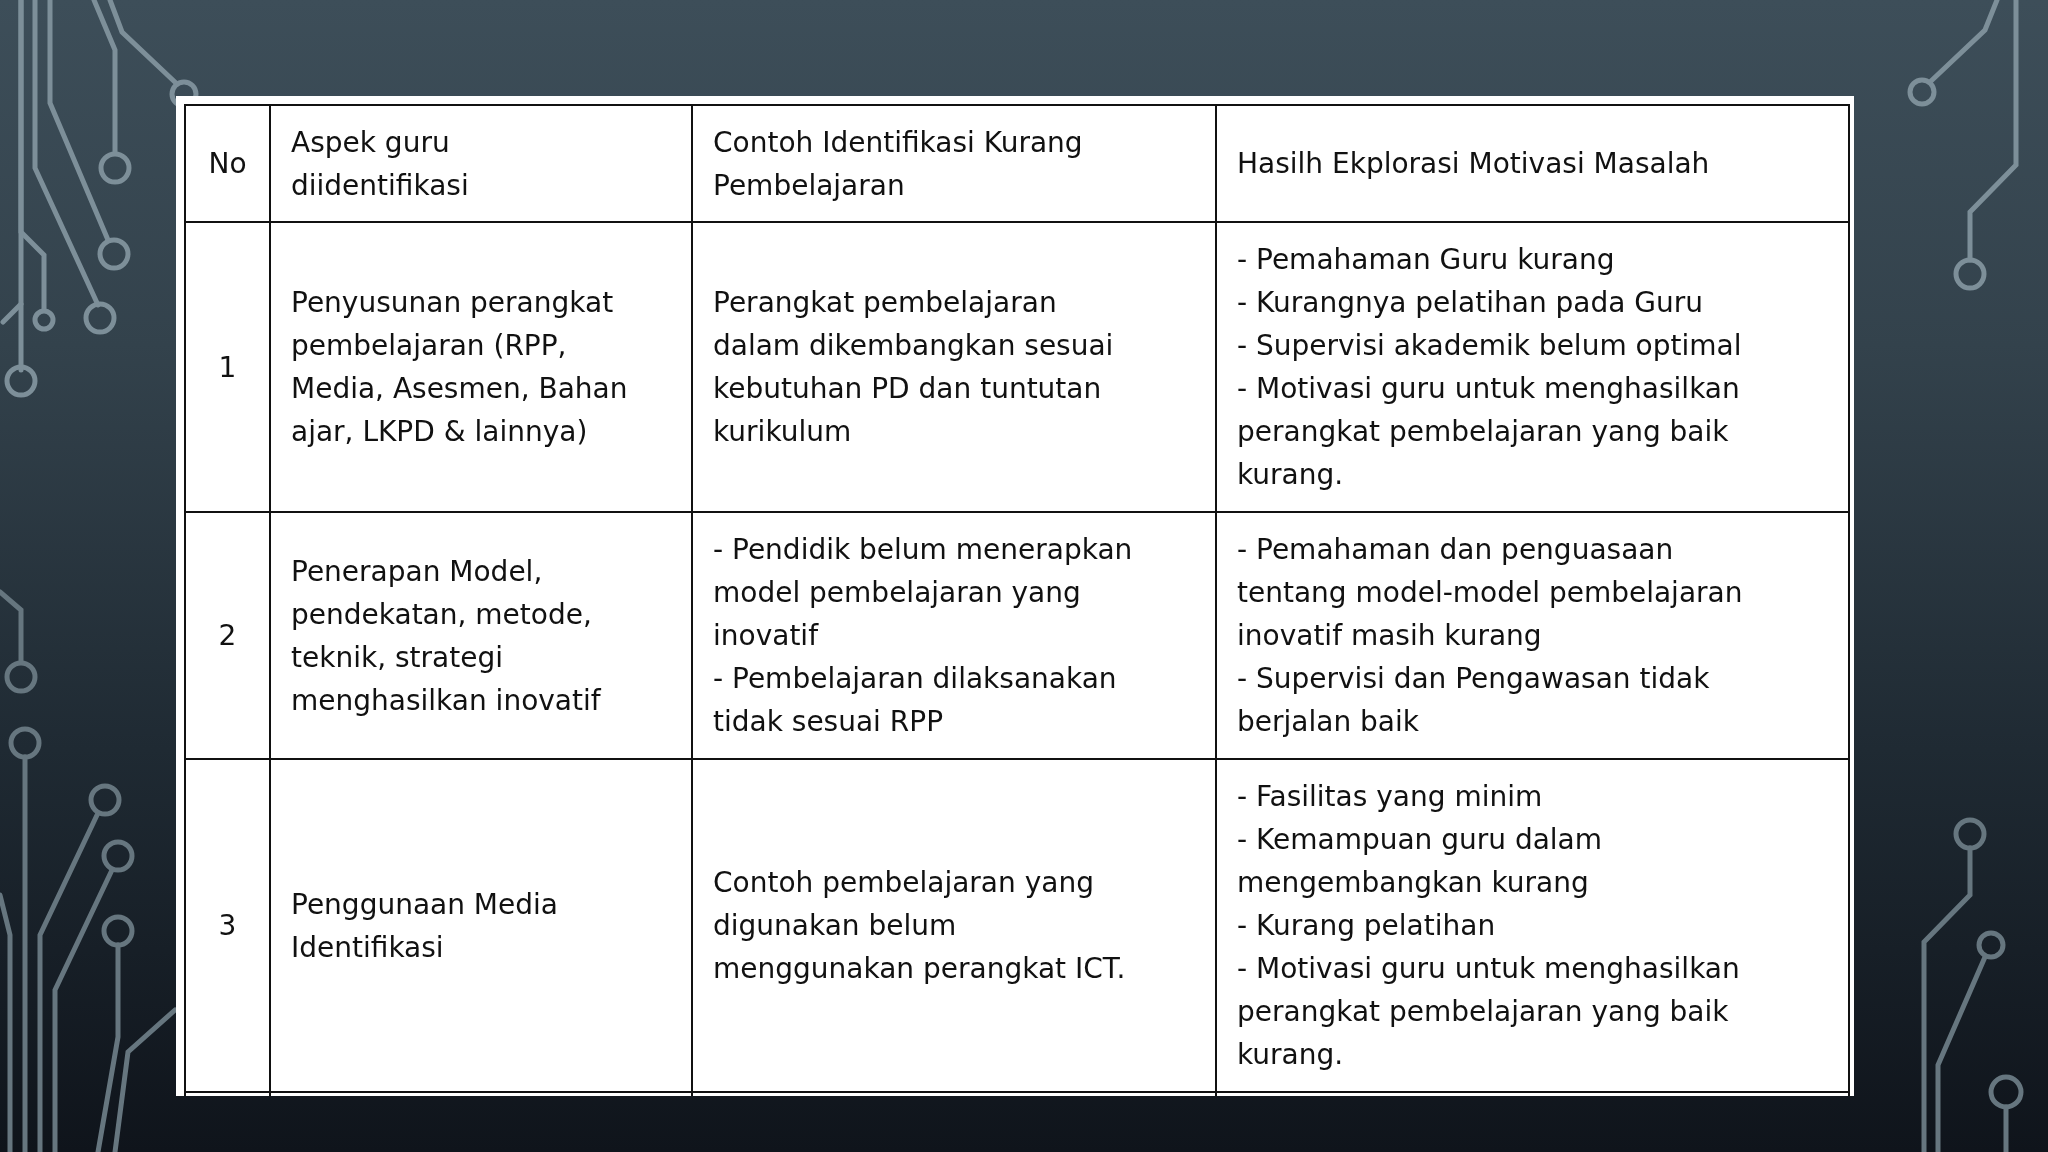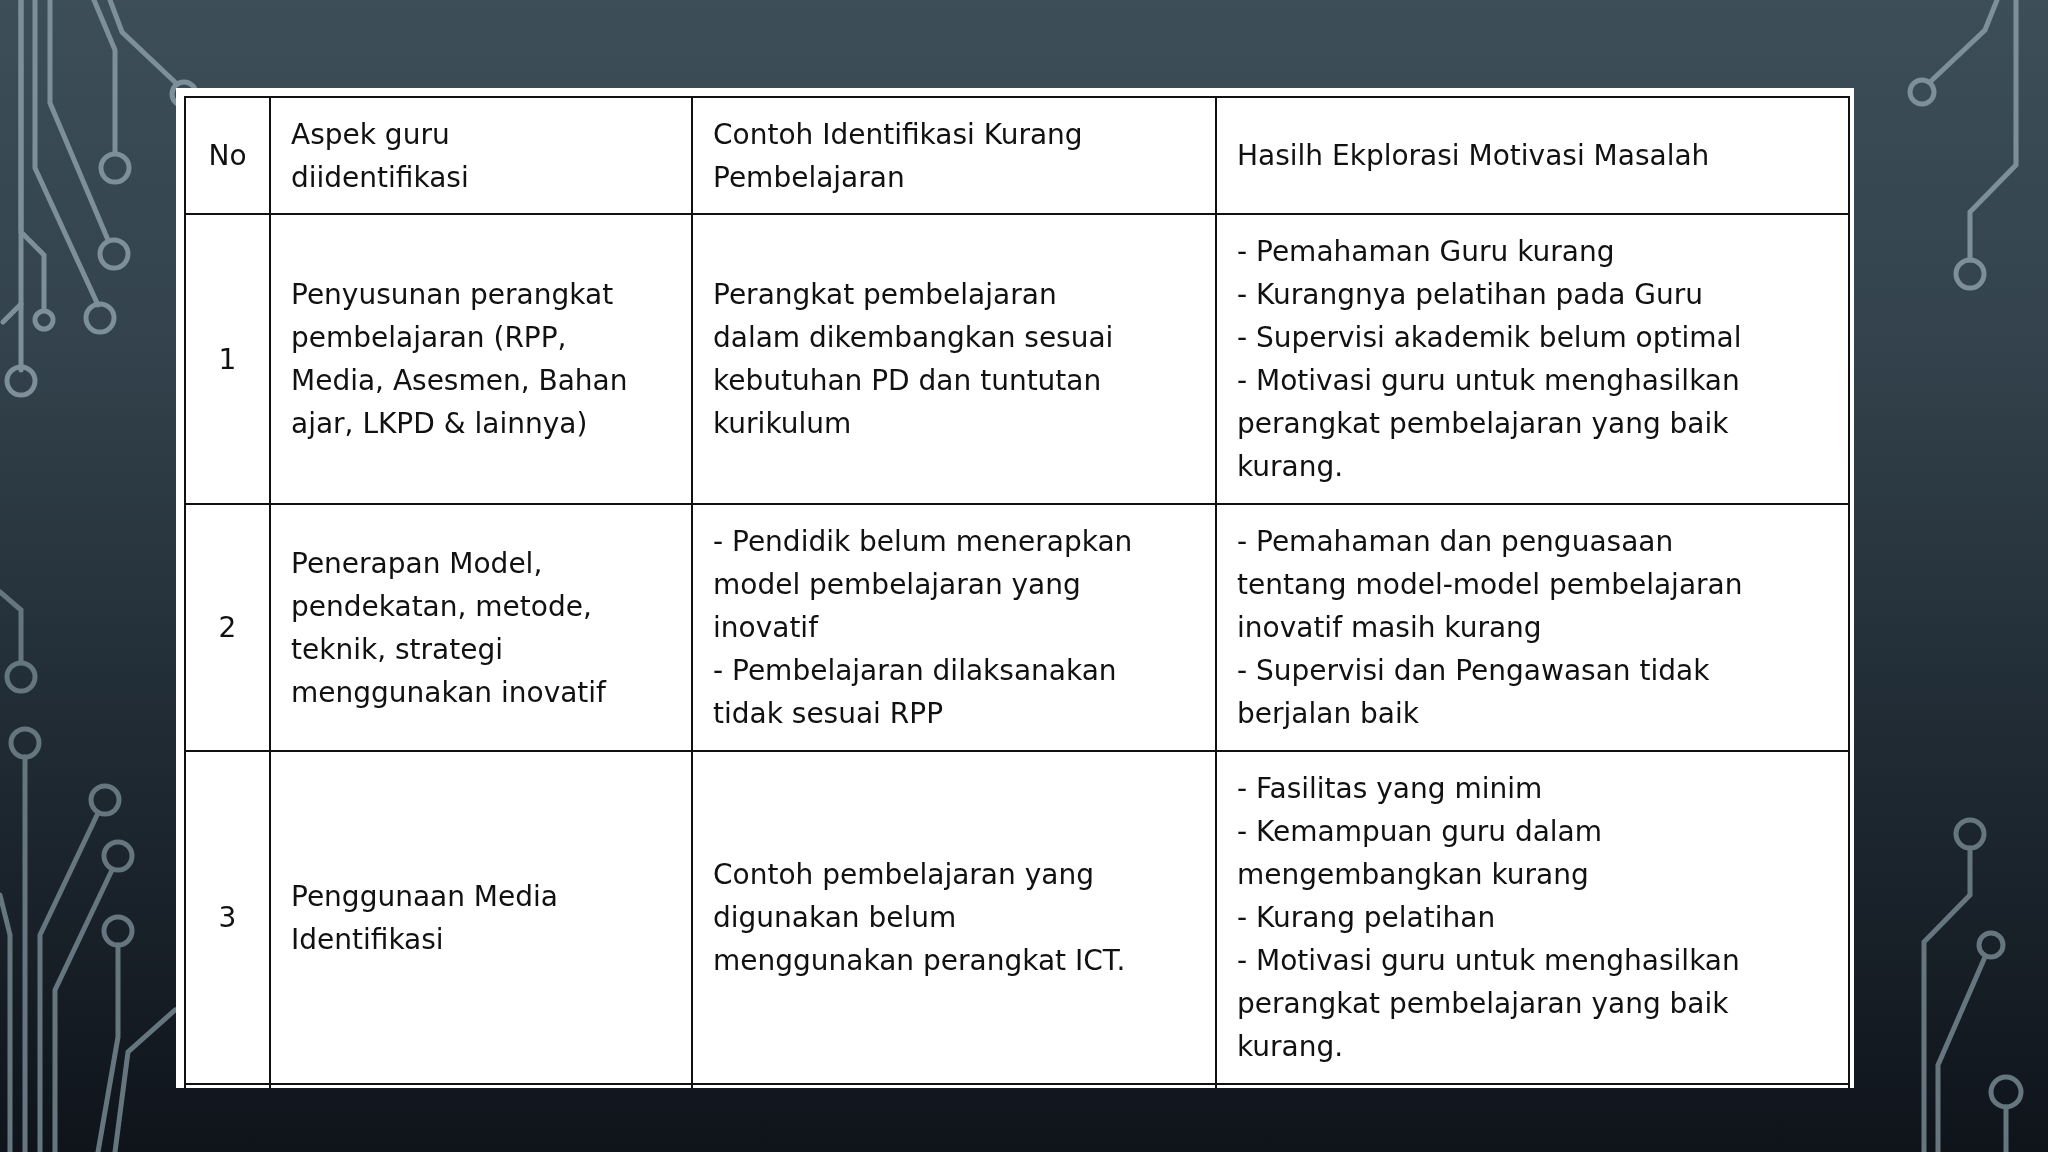--- a/index.html
+++ b/index.html
@@ -3,21 +3,21 @@
 <meta charset="utf-8">
 <style>
   html, body { margin:0; padding:0; }
   body {
     width:2048px; height:1152px; overflow:hidden; position:relative;
     background: linear-gradient(180deg, #3d4e59 0%, #33424c 30%, #1f2a33 65%, #0f141b 100%);
     font-family: "DejaVu Sans", sans-serif;
   }
   .bg-svg { position:absolute; left:0; top:0; width:2048px; height:1152px; }
   .card {
-    position:absolute; left:176px; top:88px; width:1678px; height:1000px;
+    position:absolute; left:176px; top:96px; width:1678px; height:1000px;
     background:#ffffff; overflow:hidden;
   }
   table.grid {
     position:absolute; left:8px; top:8px; width:1664px;
     border-collapse:collapse; table-layout:fixed;
     color:#111; font-size:28px; line-height:43px;
   }
   table.grid td, table.grid th {
     border:2.5px solid #111; padding:0 20px; vertical-align:middle;
     text-align:left; font-weight:normal; white-space:pre-line;
@@ -111,21 +111,21 @@
 - Supervisi akademik belum optimal
 - Motivasi guru untuk menghasilkan
 perangkat pembelajaran yang baik
 kurang.</td>
     </tr>
     <tr class="h-r2">
       <td class="c-no">2</td>
       <td>Penerapan Model,
 pendekatan, metode,
 teknik, strategi
-menggunakan inovatif</td>
+menghasilkan inovatif</td>
       <td>- Pendidik belum menerapkan
 model pembelajaran yang
 inovatif
 - Pembelajaran dilaksanakan
 tidak sesuai RPP</td>
       <td>- Pemahaman dan penguasaan
 tentang model-model pembelajaran
 inovatif masih kurang
 - Supervisi dan Pengawasan tidak
 berjalan baik</td>

